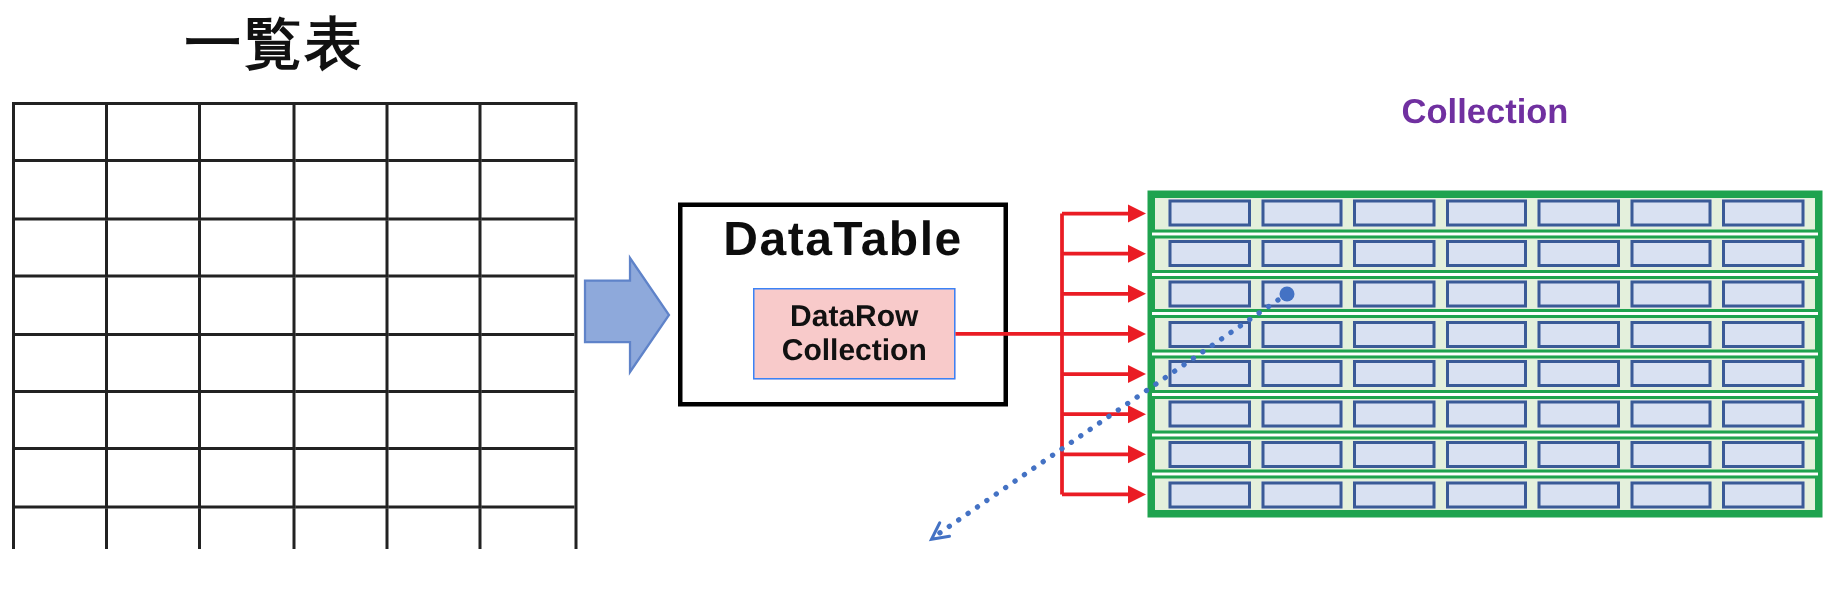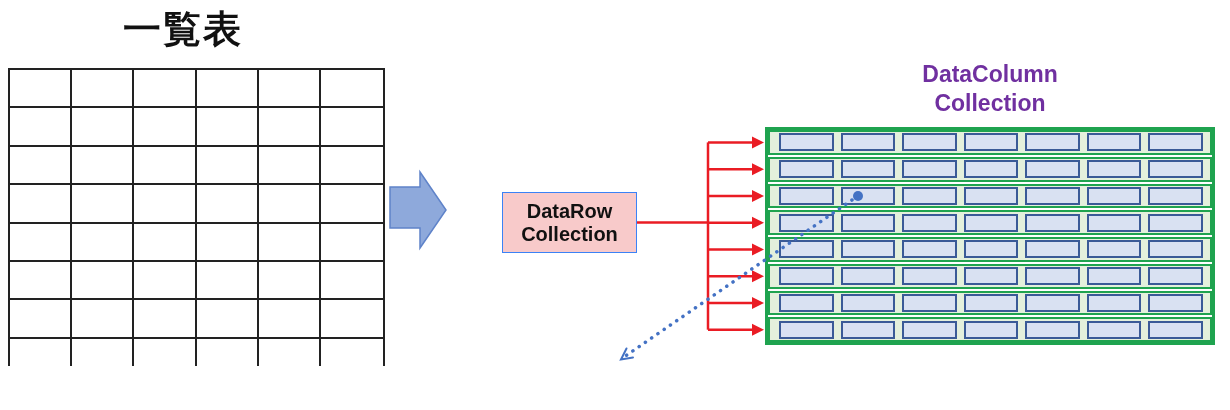--- a/index.html
+++ b/index.html
@@ -92,27 +92,29 @@
       <div class="lt-cell"></div>
       <div class="lt-cell"></div>
       <div class="lt-cell"></div>
       <div class="lt-cell"></div>
       <div class="lt-cell"></div>
       <div class="lt-cell"></div>
       <div class="lt-cell"></div>
       <div class="lt-cell"></div>
     </div>
 
+  <div class="dt-box">
+    <div class="dt-title">DataTable</div>
+  </div>
   <div class="dr-box">
     <span>DataRow</span>
     <span>Collection</span>
   </div>
 
   <div class="dc-title">
-    <div>DataColumn</div>
     <div>Collection</div>
   </div>
   <div class="dc-grid">
       <div class="dc-row">
         <div class="dc-cell"></div>
         <div class="dc-cell"></div>
         <div class="dc-cell"></div>
         <div class="dc-cell"></div>
         <div class="dc-cell"></div>
         <div class="dc-cell"></div>

